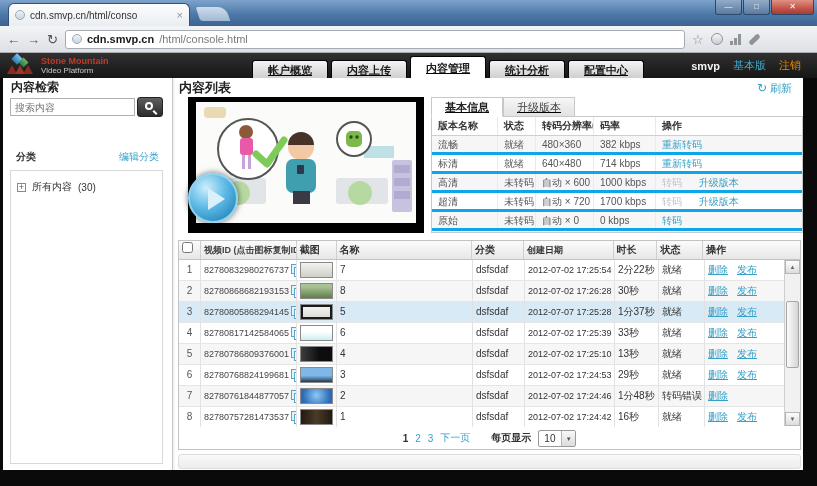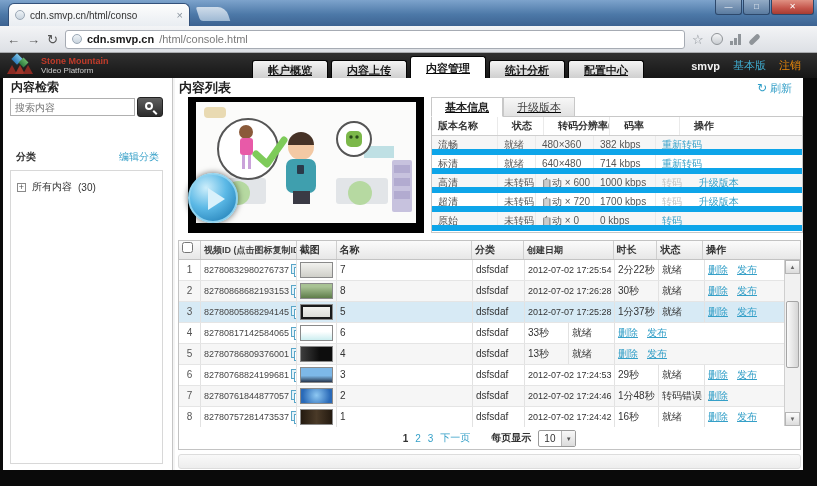--- a/index.html
+++ b/index.html
@@ -110,22 +110,22 @@
   
   .info { position:absolute; left:256px; top:19px; width:372px; height:136px;text-decoration:underline; }
   .info-tabs { display:flex; height:20px; align-items:flex-end; }
   .info-tab { height:20px; line-height:19px; padding:0 13px; font-size:11px; border:1px solid #c8c8c8;
     background:linear-gradient(#f7f7f7,#e2e2e2); color:#444; }
   .info-tab.active { background:#fff; border-bottom:1px solid #fff; font-weight:bold; color:#222;
     position:relative; z-index:2; }
   .itable { position:absolute; left:0; top:19px; width:372px; height:117px; border:1px solid #c8c8c8;
     background:#fff; overflow:hidden; }
   .irow { display:flex; height:19px; line-height:18px; font-size:10px; color:#555;
-    border-bottom:6px solid #0ea5e9; }
-  .irow.head { font-weight:bold; color:#333; border-bottom:1px solid #cfcfcf;gap:8px; }
+    border-bottom:3px solid #0ea5e9; }
+  .irow.head { font-weight:bold; color:#333; border-bottom:1px solid #cfcfcf; }
   .irow.odd { background:#f6f6f6; }
   .irow > span { padding:0 6px; border-right:1px solid #eaeaea; overflow:hidden; white-space:nowrap; }
   .ic-ver { width:66px; } .ic-st { width:38px; } .ic-res { width:58px; } .ic-rate { width:62px; }
   .ic-ops { flex:1; border-right:none !important; }
   .op-link { color:#36a0c8; margin-right:14px; text-decoration:none; }
   .op-link.disabled { color:#c2c2c2; }
 
   
   .vtable { position:absolute; left:3px; top:162px; width:623px; height:187px; border:1px solid #c3c3c3; background:#fff; }
   .vhead { display:flex; height:19px; background:linear-gradient(#fbfbfb,#e7e7e7);
@@ -443,38 +443,40 @@
           <span class="c-num">4</span>
           <span class="c-id">
               <span>82780817142584065</span>
               <span class="copy-ic"></span>
             </span>
           <span class="c-thumb">
               <span class="thumb t4"></span>
             </span>
           <span class="c-name">6</span>
           <span class="c-cat">dsfsdaf</span>
+          <span class="c-date">2012-07-02 17:25:39</span>
           <span class="c-dur">33秒</span>
           <span class="c-status">就绪</span>
           <span class="c-ops">
               <a class="vlink">删除</a>
               <a class="vlink">发布</a>
             </span>
         </div>
         <div class="vrow odd">
           <span class="c-num">5</span>
           <span class="c-id">
               <span>82780786809376001</span>
               <span class="copy-ic"></span>
             </span>
           <span class="c-thumb">
               <span class="thumb t5"></span>
             </span>
           <span class="c-name">4</span>
           <span class="c-cat">dsfsdaf</span>
+          <span class="c-date">2012-07-02 17:25:10</span>
           <span class="c-dur">13秒</span>
           <span class="c-status">就绪</span>
           <span class="c-ops">
               <a class="vlink">删除</a>
               <a class="vlink">发布</a>
             </span>
         </div>
         <div class="vrow">
           <span class="c-num">6</span>
           <span class="c-id">

